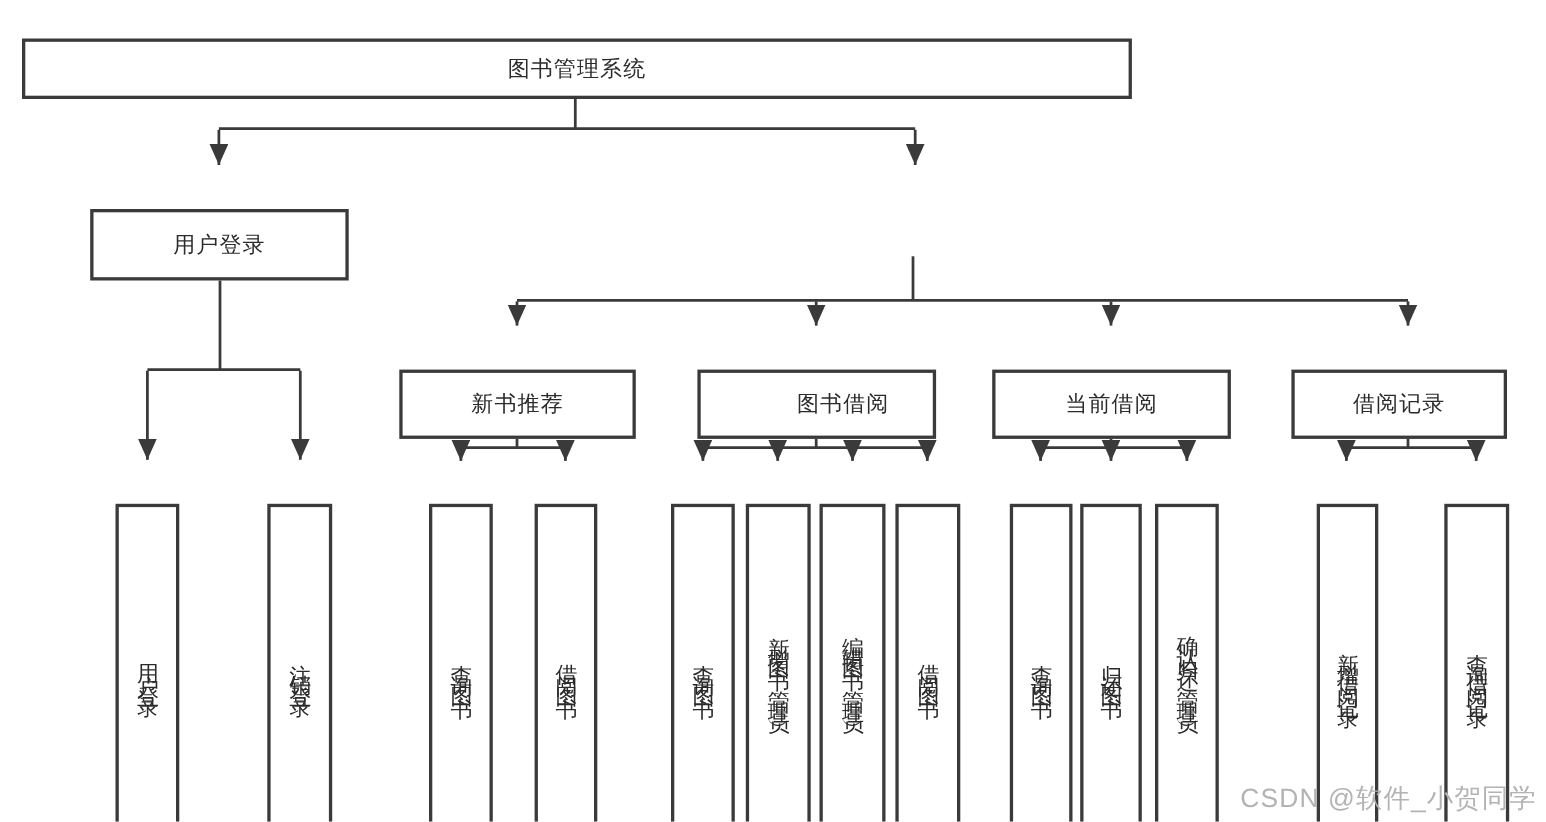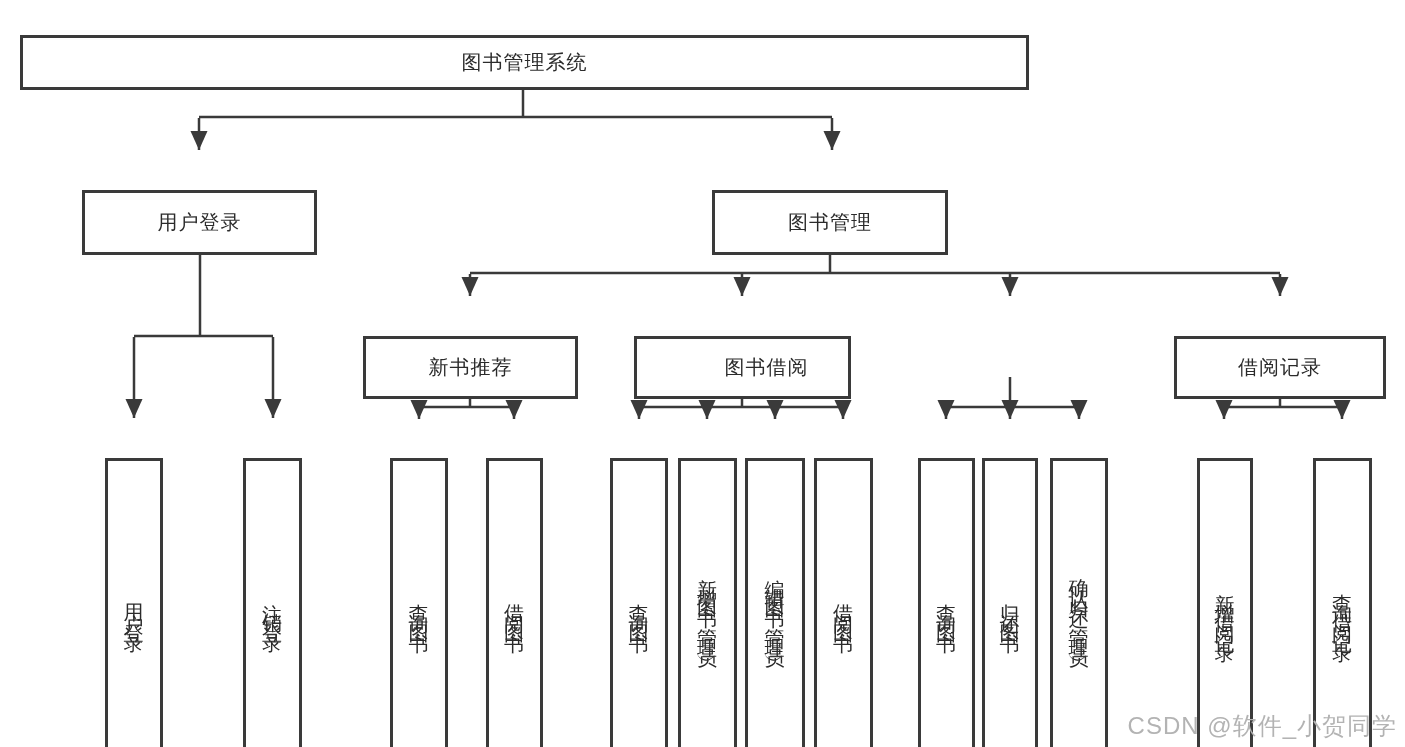--- a/index.html
+++ b/index.html
@@ -38,21 +38,21 @@
     line-height:1;
     font-size:20px;
   }
   
   #n-root        {left:20px;  top:13px;  width:1009px; height:55px;}
   #n-user-login  {left:82px;  top:168px; width:235px;  height:65px;}
   #n-book-mgmt   {left:712px; top:168px; width:236px;  height:65px;}
   #n-new-rec     {left:363px; top:314px; width:215px;  height:63px;}
   #n-book-borrow {left:634px; top:314px; width:217px;  height:63px;padding-left:48px;}
   #n-cur-borrow  {left:902px; top:314px; width:217px;  height:63px;}
-  #n-rec-record  {left:1174px;top:314px; width:212px;  height:63px;}
+  #n-rec-record  {left:1174px;top:314px; width:196px;  height:63px;}
   .leaf{top:436px;height:300px;}
   #l-user-login  {left:105px;  width:58px;}
   #l-logout      {left:243px;  width:59px;}
   #l-rec-query   {left:390px;  width:58px;}
   #l-rec-borrow  {left:486px;  width:57px;}
   #l-bb-query    {left:610px;  width:58px;}
   #l-bb-add      {left:678px;  width:59px;}
   #l-bb-edit     {left:745px;  width:60px;}
   #l-bb-borrow   {left:814px;  width:59px;}
   #l-cb-query    {left:918px;  width:57px;}
@@ -124,29 +124,29 @@
     </g>
   </svg>
 
   <div class="box" id="n-root">
     <span>图书管理系统</span>
   </div>
 
   <div class="box" id="n-user-login">
     <span>用户登录</span>
   </div>
-  <div class="box" id="n-book-mgmt">
-    <span>图书管理</span>
-  </div>
 
   <div class="box" id="n-new-rec">
     <span>新书推荐</span>
   </div>
   <div class="box" id="n-book-borrow">
     <span>图书借阅</span>
+  </div>
+  <div class="box" id="n-cur-borrow">
+    <span>当前借阅</span>
   </div>
   <div class="box" id="n-rec-record">
     <span>借阅记录</span>
   </div>
 
   <div class="box vbox leaf" id="l-user-login">
     <span>用户登录</span>
   </div>
   <div class="box vbox leaf" id="l-logout">
     <span>注销登录</span>

